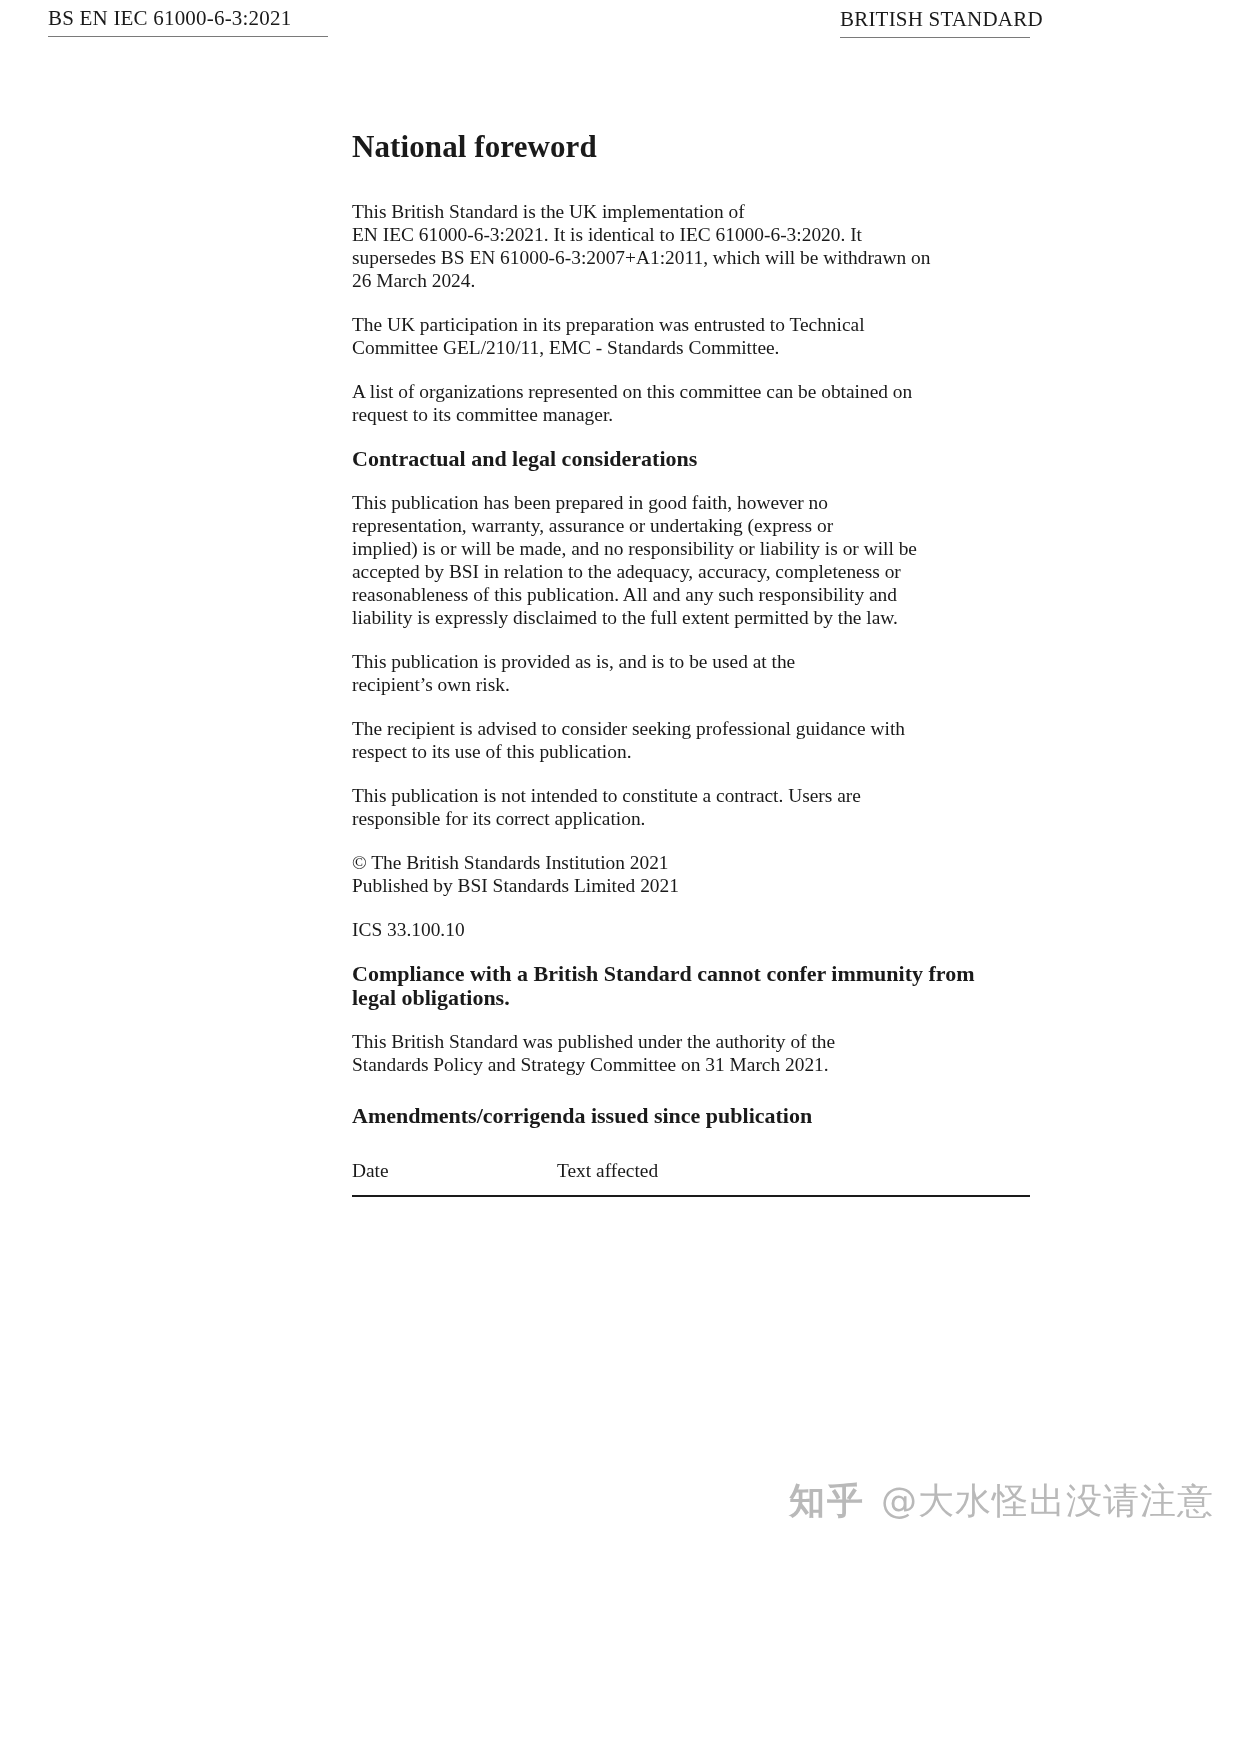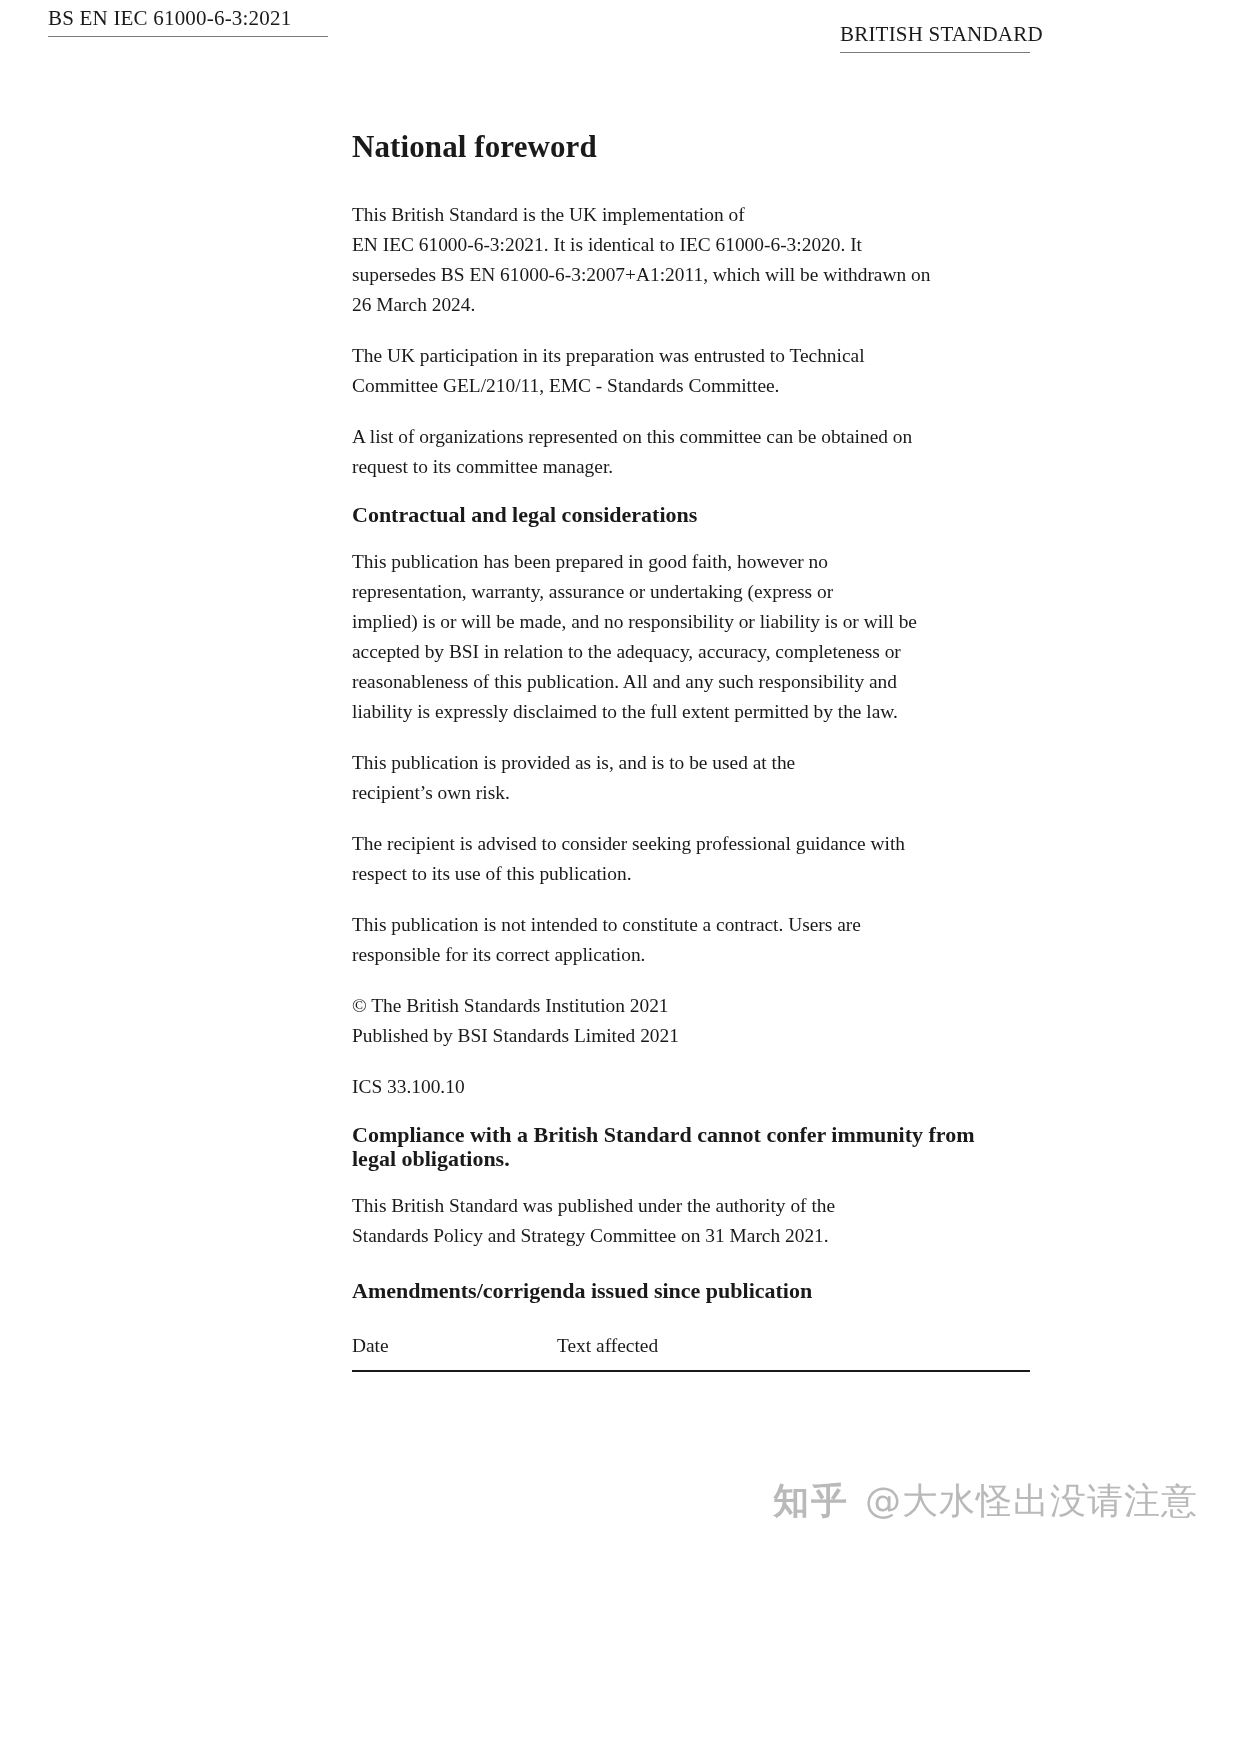--- a/index.html
+++ b/index.html
@@ -27,21 +27,21 @@
   }
   .hdr-left {
     position: absolute;
     left: 48px;
     top: 4px;
     width: 280px;
   }
   .hdr-right {
     position: absolute;
     left: 840px;
-    top: 20px;
+    top: 5px;
     width: 190px;
     text-align: right;
   }
   .hdr-text {
     font-size: 21px;
     line-height: 28px;
     letter-spacing: 0.2px;
     white-space: nowrap;
     color: #1a1a1a;
   }
@@ -62,21 +62,21 @@
   h1.doc-title {
     font-size: 31px;
     font-weight: bold;
     margin: 0 0 34px 0;
     line-height: 38px;
     letter-spacing: 0.1px;
   }
 
   p.para {
     font-size: 19.4px;
-    line-height: 30px;
+    line-height: 23px;
     margin: 0 0 21px 0;
     text-align: left;
   }
 
   h2.sub-head {
     font-size: 22px;
     font-weight: bold;
     line-height: 24.5px;
     margin: 0 0 19px 0;
   }
@@ -108,21 +108,21 @@
     margin-top: 4px;
   }
 
   
   .watermark {
     position: absolute;
     left: 0;
     top: 1478px;
     width: 1240px;
     text-align: right;
-    padding-right: 42px;
+    padding-right: 26px;
     box-sizing: border-box;
     color: #b9b9b9;
     font-family: "DejaVu Sans", "Liberation Sans", sans-serif;
     font-size: 36px;
     line-height: 46px;
     white-space: nowrap;
   }
   .watermark .wm-logo {
     font-weight: bold;
     letter-spacing: 2px;

